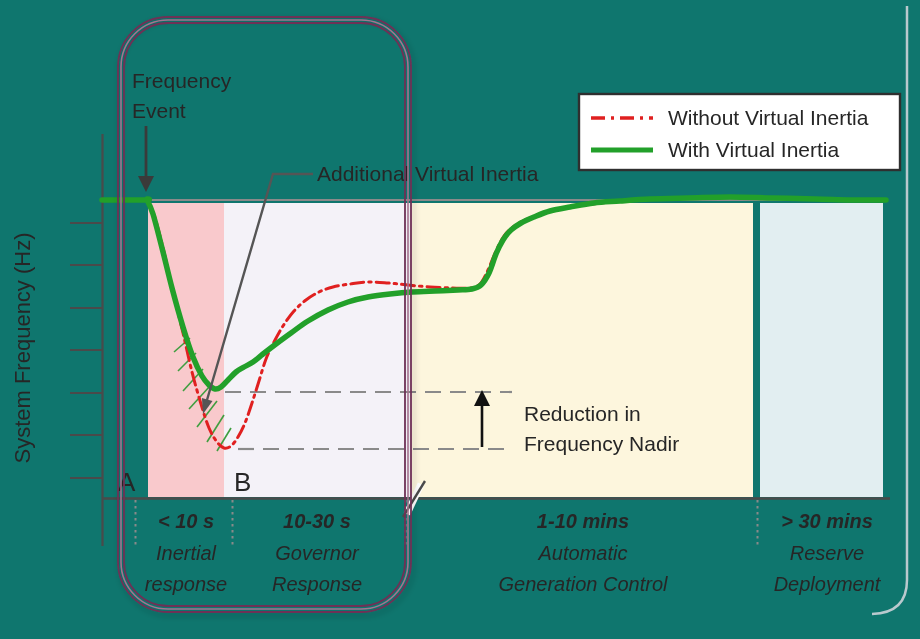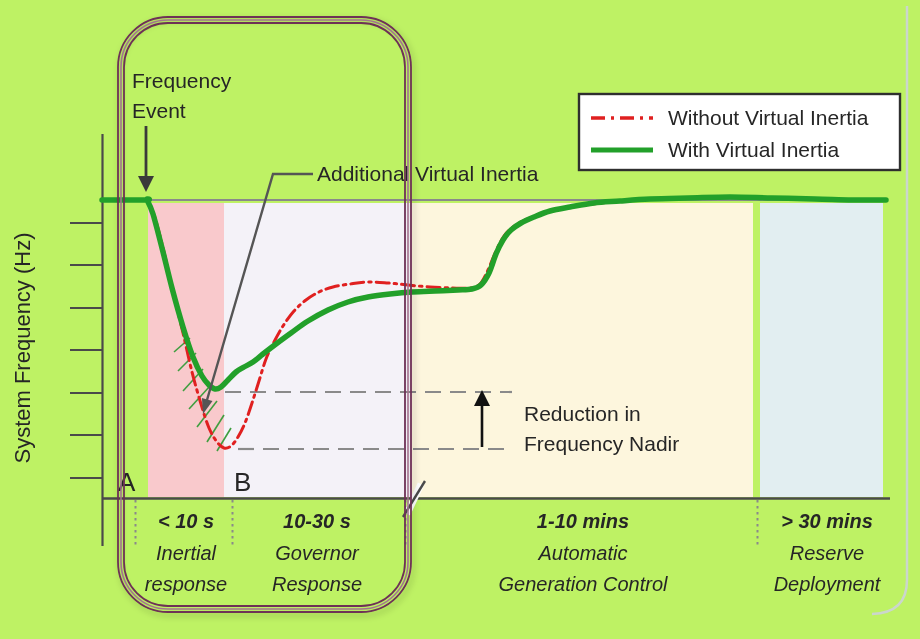--- a/index.html
+++ b/index.html
@@ -1,16 +1,16 @@
 <!DOCTYPE html>
 <html><head>
 <meta charset="utf-8">
 <style>
   html,body{margin:0;padding:0;background:#fff;}
-  #stage{position:relative;width:920px;height:639px;background:#bef264;overflow:hidden;
+  #stage{position:relative;width:920px;height:639px;background:#0f766e;overflow:hidden;
          font-family:"Liberation Sans", sans-serif;}
   svg{display:block;}
   text{fill:#262626;}
   .ann{font-size:21px;}
   .legend-label{font-size:21px;}
   .pt-label{font-size:26px;}
   .time-label{font-size:20px;font-weight:bold;font-style:italic;}
   .name-label{font-size:20px;font-style:italic;}
   .ylab{font-size:22px;}
 </style>

